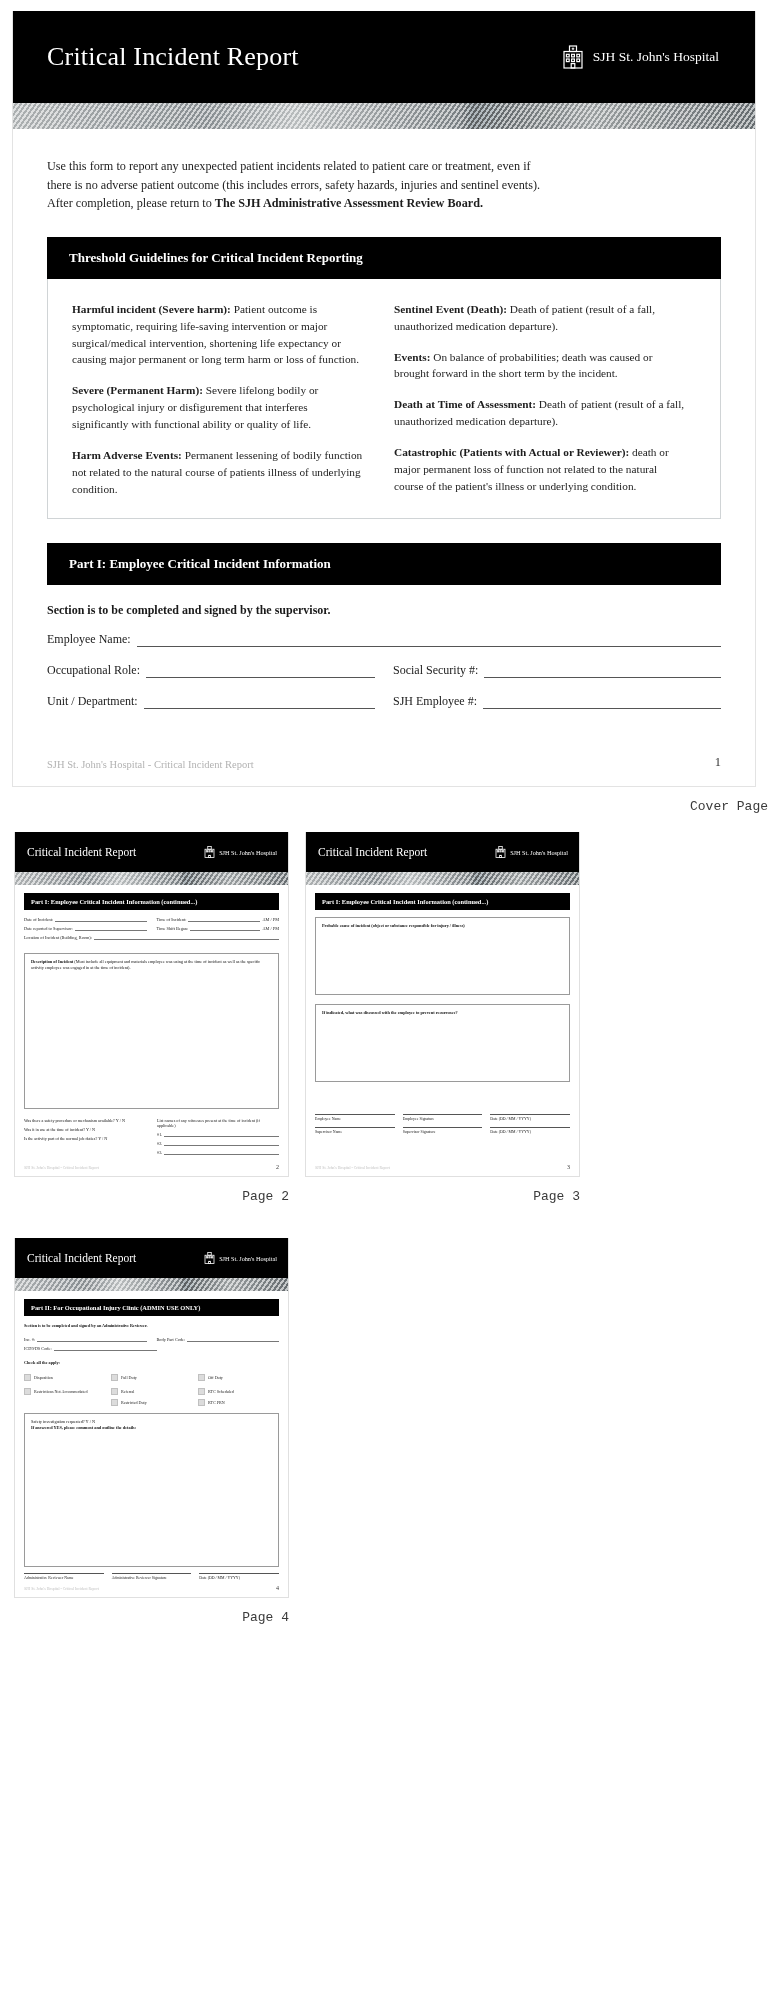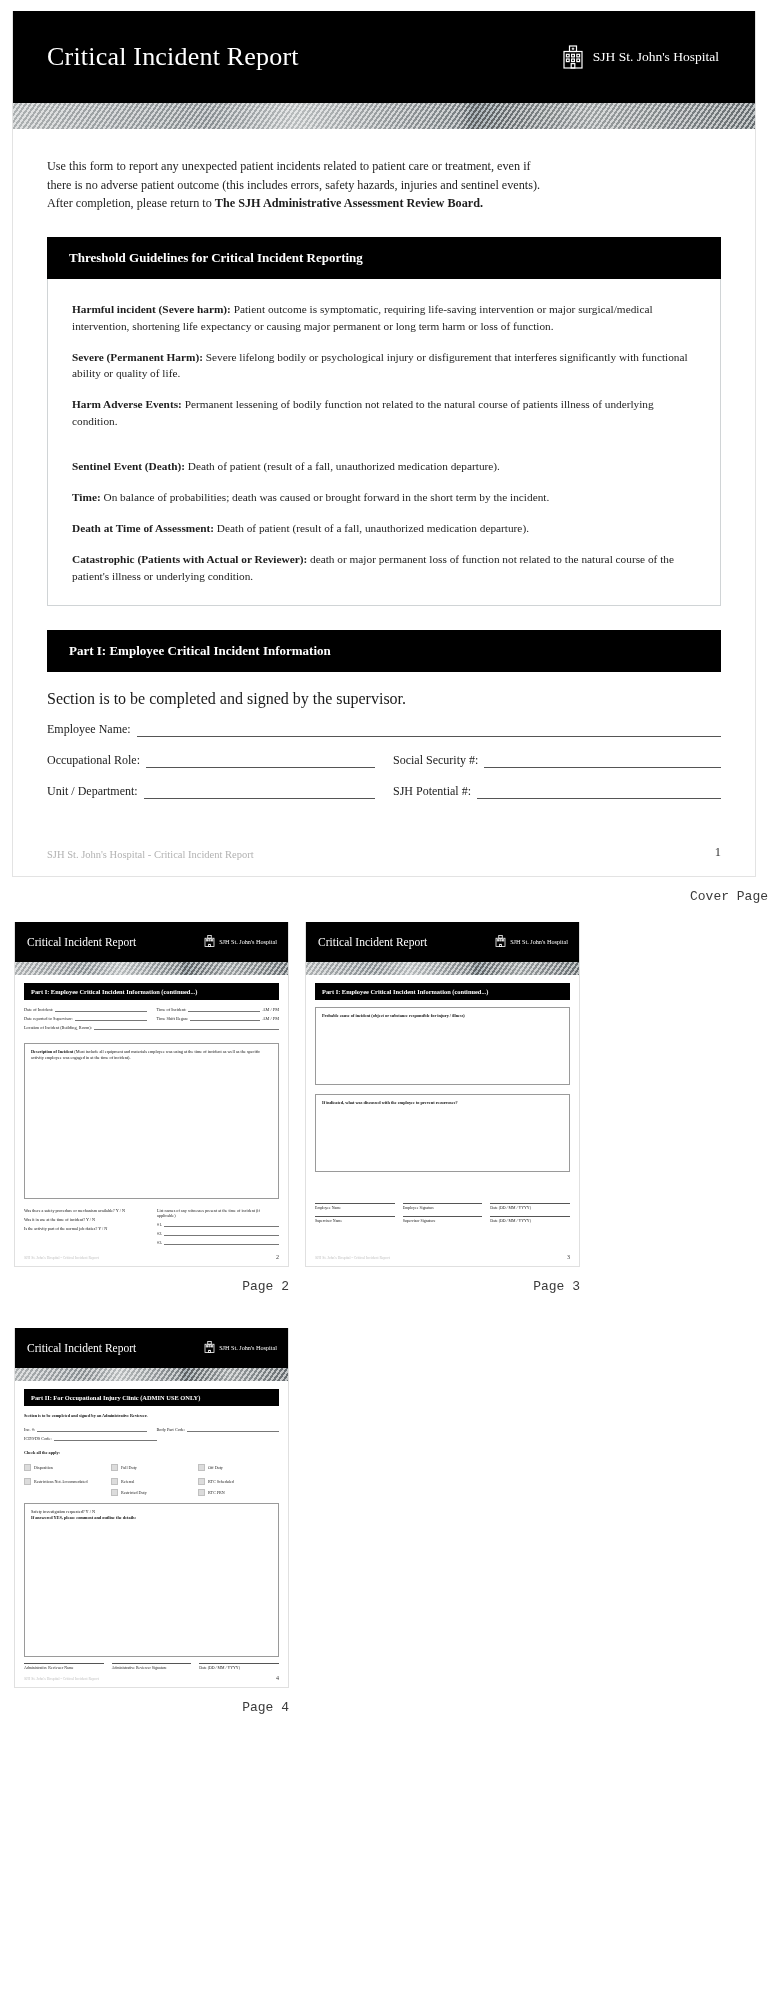--- a/index.html
+++ b/index.html
@@ -72,35 +72,34 @@
     padding: 13px 22px;
     margin-top: 24px;
   }
 
   .guide-box {
     border: 1px solid #d0d4d6;
     border-top: none;
     padding: 22px 32px 20px 24px;
     display: flex;
     gap: 28px;
-    flex-direction: column;
   }
   .guide-col { flex: 1; }
   .guide-item {
     font-size: 11.3px;
     line-height: 1.5;
     margin-bottom: 14px;
     color: #1d1d1d;
   }
   .guide-item:last-child { margin-bottom: 0; }
   .guide-item b { font-weight: 700; }
 
   .sub-note {
-    font-weight: 400;
-    font-size: 16px;
+    font-weight: 700;
+    font-size: 12px;
     margin: 18px 0 14px 0;
   }
 
   .field-row {
     display: flex;
     align-items: flex-start;
     gap: 18px;
     margin-bottom: 16px;
     font-size: 12px;
   }
@@ -258,21 +257,21 @@
     <div class="bar">Threshold Guidelines for Critical Incident Reporting</div>
 
     <div class="guide-box">
       <div class="guide-col">
         <div class="guide-item"><b>Harmful incident (Severe harm):</b><span> Patient outcome is symptomatic, requiring life-saving intervention or major surgical/medical intervention, shortening life expectancy or causing major permanent or long term harm or loss of function.</span></div>
         <div class="guide-item"><b>Severe (Permanent Harm):</b><span> Severe lifelong bodily or psychological injury or disfigurement that interferes significantly with functional ability or quality of life.</span></div>
         <div class="guide-item"><b>Harm Adverse Events:</b><span> Permanent lessening of bodily function not related to the natural course of patients illness of underlying condition.</span></div>
       </div>
       <div class="guide-col">
         <div class="guide-item"><b>Sentinel Event (Death):</b><span> Death of patient (result of a fall, unauthorized medication departure).</span></div>
-        <div class="guide-item"><b>Time:</b><span> On balance of probabilities; death was caused or brought forward in the short term by the incident.</span></div>
+        <div class="guide-item"><b>Events:</b><span> On balance of probabilities; death was caused or brought forward in the short term by the incident.</span></div>
         <div class="guide-item"><b>Death at Time of Assessment:</b><span> Death of patient (result of a fall, unauthorized medication departure).</span></div>
         <div class="guide-item"><b>Catastrophic (Patients with Actual or Reviewer):</b><span> death or major permanent loss of function not related to the natural course of the patient's illness or underlying condition.</span></div>
       </div>
     </div>
 
     <div class="bar">Part I: Employee Critical Incident Information</div>
 
     <div class="sub-note">Section is to be completed and signed by the supervisor.</div>
 
     <div class="field-row">
@@ -292,21 +291,21 @@
         <span class="field-line"></span>
       </div>
     </div>
 
     <div class="field-row">
       <div class="field">
         <span class="field-label">Unit / Department:</span>
         <span class="field-line"></span>
       </div>
       <div class="field">
-        <span class="field-label">SJH Potential #:</span>
+        <span class="field-label">SJH Employee #:</span>
         <span class="field-line"></span>
       </div>
     </div>
 
     <div class="page-footer">
       <span class="footer-text">SJH St. John's Hospital - Critical Incident Report</span>
       <span class="page-num">1</span>
     </div>
   </div>
 </div>

